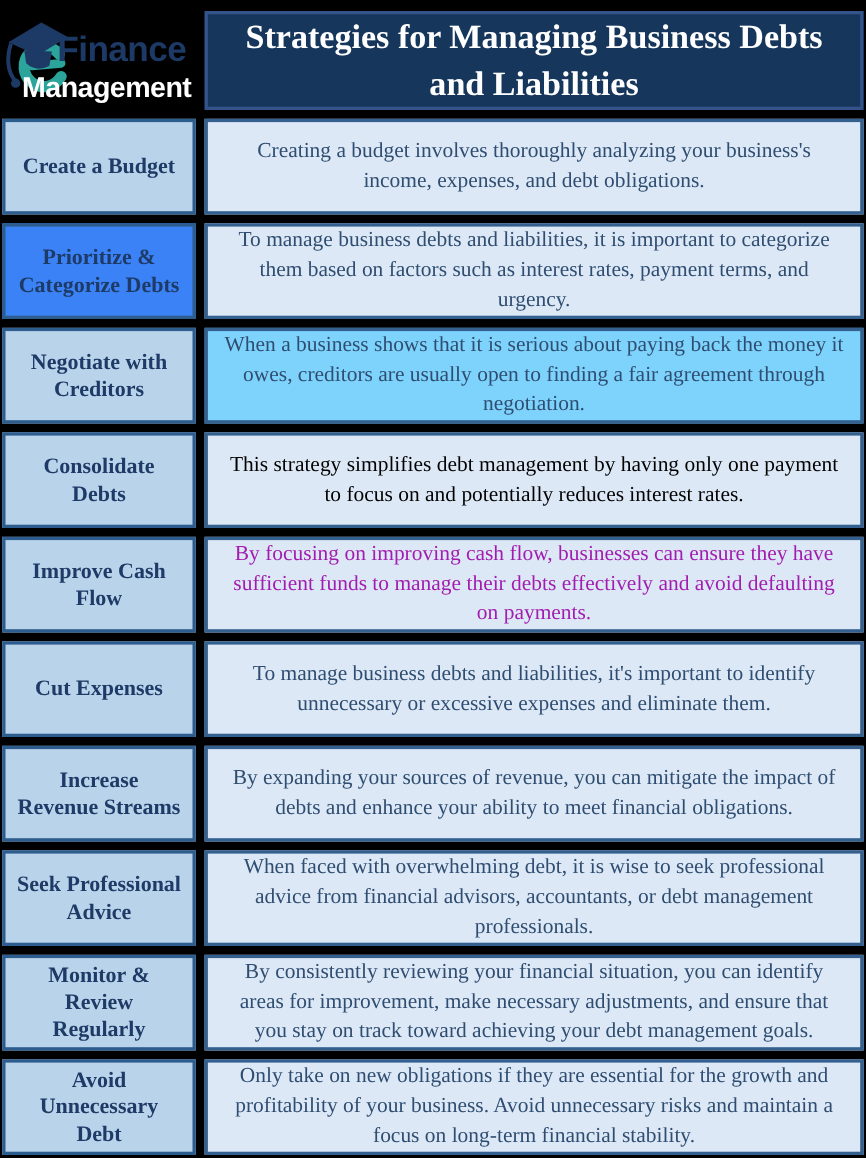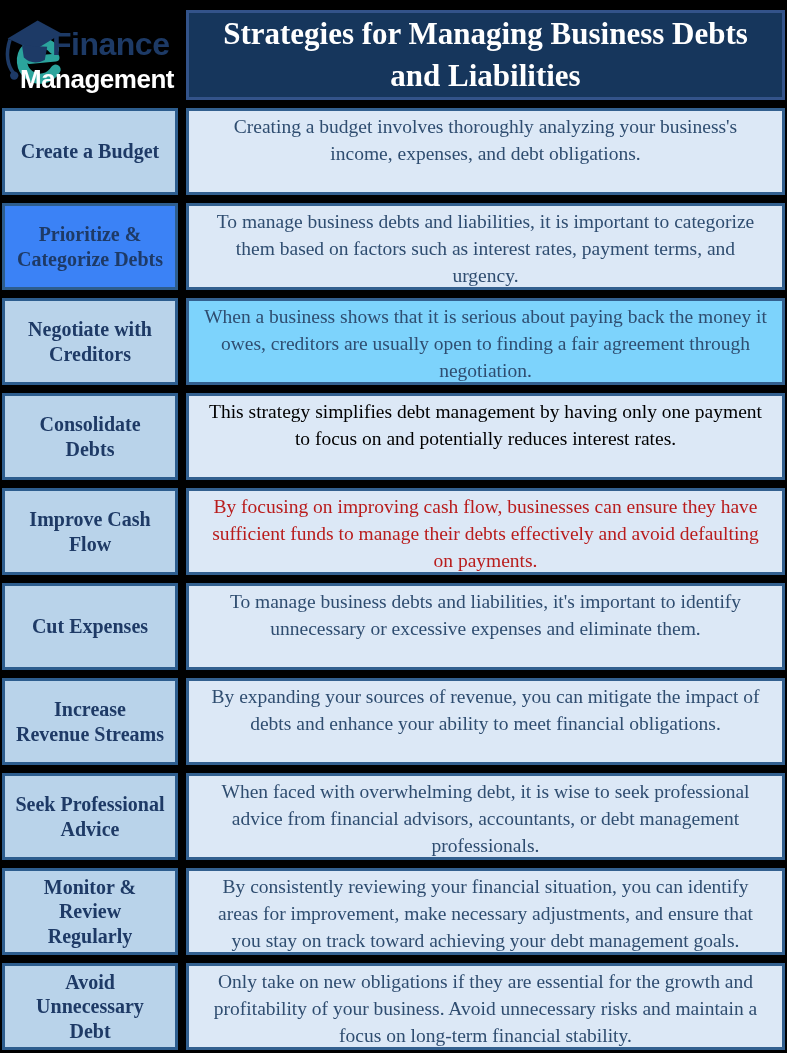--- a/index.html
+++ b/index.html
@@ -47,21 +47,21 @@
   .label-box{
     display:flex;align-items:center;justify-content:center;
     text-align:center;
     font-weight:bold;
     font-size:20px;
     line-height:1.22;
     padding:3px 10px;
     box-sizing:border-box;
   }
   .desc-box{
-    display:flex;justify-content:center;
+    display:flex;align-items:center;justify-content:center;
     text-align:center;
     font-size:19.5px;
     line-height:1.38;
     padding:3px 14px;
     box-sizing:border-box;
   }
 </style>
 </head>
 <body style="background: rgb(0, 0, 0);">
 
@@ -110,21 +110,21 @@
     </div>
     <div class="label-box" style="background: rgb(185, 211, 234); border: 3px solid rgb(45, 93, 142); color: rgb(30, 58, 102);">
       <span>Consolidate Debts</span>
     </div>
     <div class="desc-box" style="background: rgb(220, 232, 246); border: 3px solid rgb(51, 96, 143); color: #000000;">
       <span>This strategy simplifies debt management by having only one payment to focus on and potentially reduces interest rates.</span>
     </div>
     <div class="label-box" style="background: rgb(185, 211, 234); border: 3px solid rgb(45, 93, 142); color: rgb(30, 58, 102);">
       <span>Improve Cash Flow</span>
     </div>
-    <div class="desc-box" style="background: rgb(220, 232, 246); border: 3px solid rgb(51, 96, 143); color: #b91c1c;">
+    <div class="desc-box" style="background: rgb(220, 232, 246); border: 3px solid rgb(51, 96, 143); color: #a21caf;">
       <span>By focusing on improving cash flow, businesses can ensure they have sufficient funds to manage their debts effectively and avoid defaulting on payments.</span>
     </div>
     <div class="label-box" style="background: rgb(185, 211, 234); border: 3px solid rgb(45, 93, 142); color: rgb(30, 58, 102);">
       <span>Cut Expenses</span>
     </div>
     <div class="desc-box" style="background: rgb(220, 232, 246); border: 3px solid rgb(51, 96, 143); color: rgb(47, 77, 112);">
       <span>To manage business debts and liabilities, it's important to identify unnecessary or excessive expenses and eliminate them.</span>
     </div>
     <div class="label-box" style="background: rgb(185, 211, 234); border: 3px solid rgb(45, 93, 142); color: rgb(30, 58, 102);">
       <span>Increase Revenue Streams</span>

